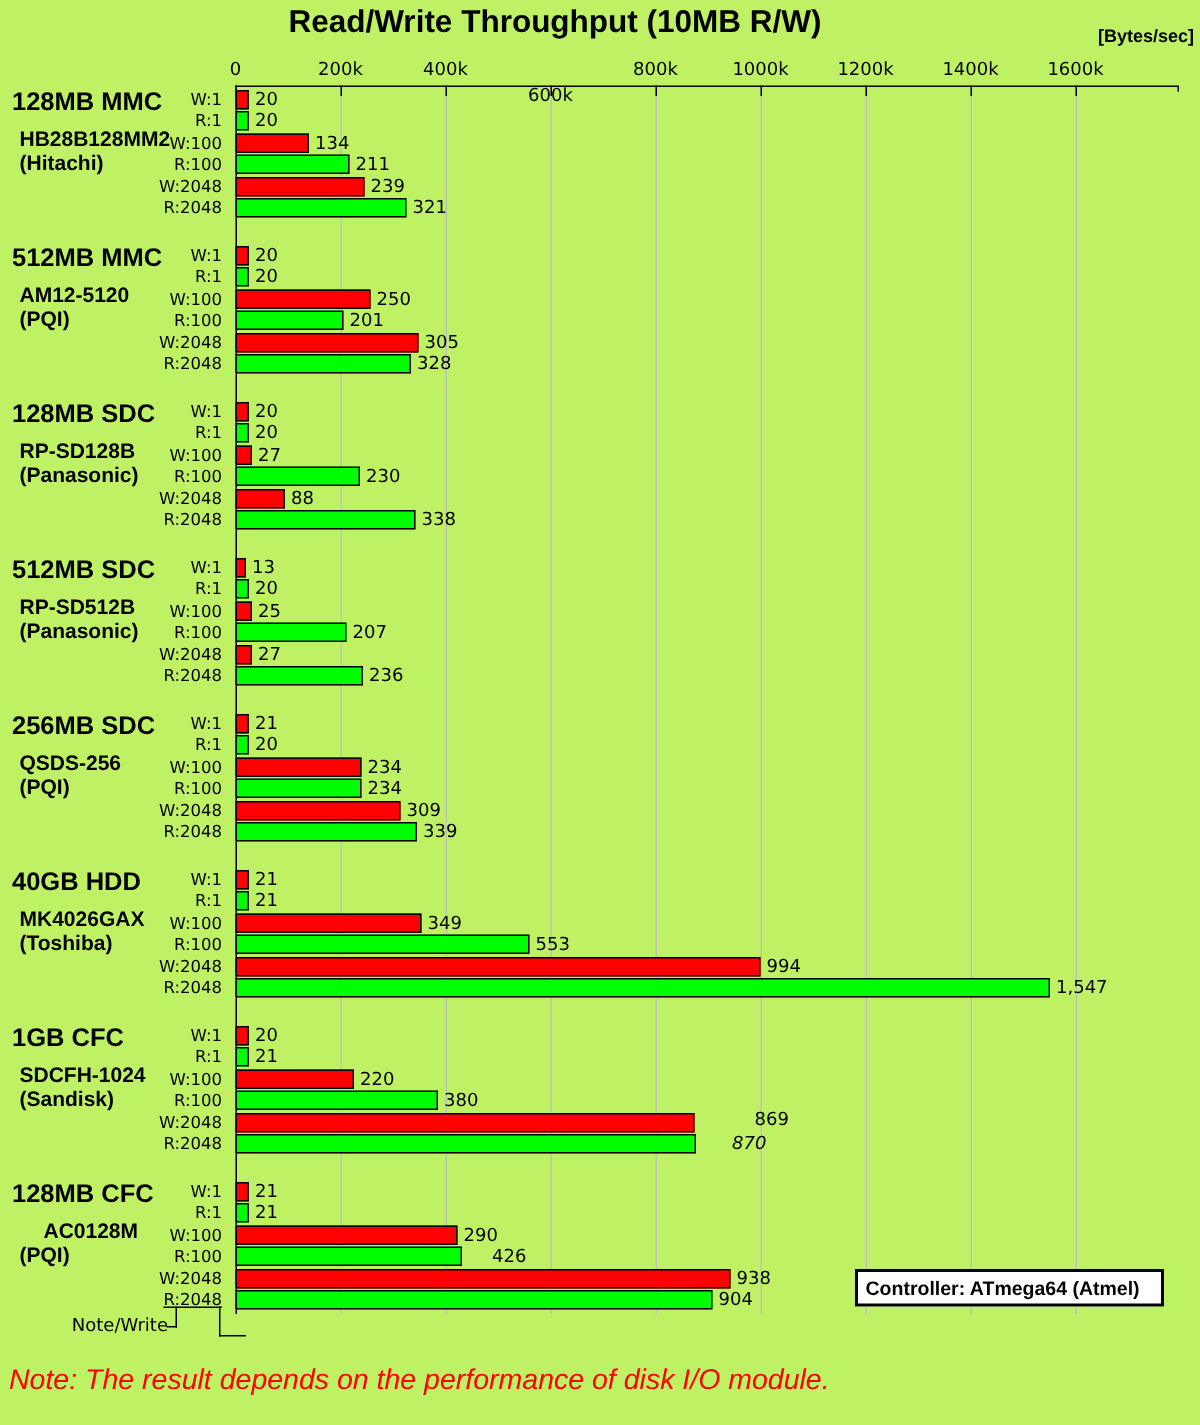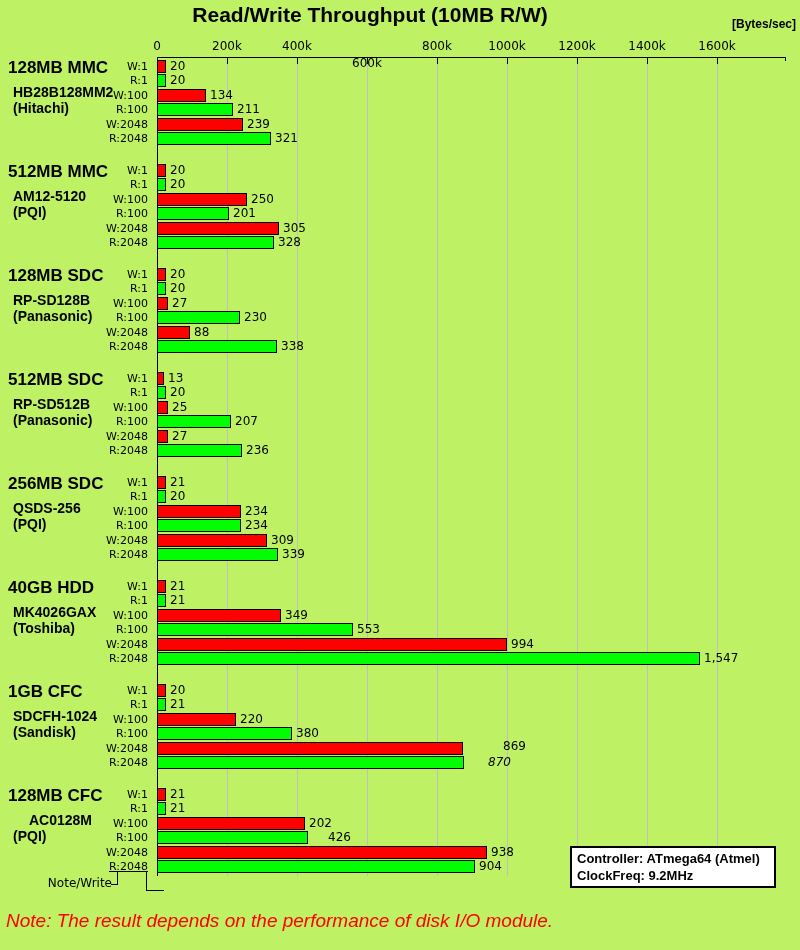--- a/index.html
+++ b/index.html
@@ -219,35 +219,34 @@
       <div class="abs gmodel" style="left: 29px; top: 812px;">AC0128M</div>
       <div class="abs gmodel" style="left: 13px; top: 828px;">(PQI)</div>
       <div class="abs rlabel" style="left: 38px; top: 788px; width: 110px;">W:1</div>
       <div class="abs bar" style="left: 157px; top: 788px; width: 7px; height: 11px; background: rgb(255, 0, 0);"></div>
       <div class="abs vlabel" style="left: 170px; top: 788px;">21</div>
       <div class="abs rlabel" style="left: 38px; top: 802px; width: 110px;">R:1</div>
       <div class="abs bar" style="left: 157px; top: 802px; width: 7px; height: 11px; background: rgb(0, 255, 0);"></div>
       <div class="abs vlabel" style="left: 170px; top: 802px;">21</div>
       <div class="abs rlabel" style="left: 38px; top: 817px; width: 110px;">W:100</div>
       <div class="abs bar" style="left: 157px; top: 817px; width: 146px; height: 11px; background: rgb(255, 0, 0);"></div>
-      <div class="abs vlabel" style="left: 309px; top: 817px;">202</div>
+      <div class="abs vlabel" style="left: 309px; top: 817px;">290</div>
       <div class="abs rlabel" style="left: 38px; top: 831px; width: 110px;">R:100</div>
       <div class="abs bar" style="left: 157px; top: 831px; width: 149px; height: 11px; background: rgb(0, 255, 0);"></div>
       <div class="abs vlabel" style="left: 328px; top: 831px;">426</div>
       <div class="abs rlabel" style="left: 38px; top: 846px; width: 110px;">W:2048</div>
       <div class="abs bar" style="left: 157px; top: 846px; width: 328px; height: 11px; background: rgb(255, 0, 0);"></div>
       <div class="abs vlabel" style="left: 491px; top: 846px;">938</div>
       <div class="abs rlabel underl" style="left: 38px; top: 860px; width: 110px;">R:2048</div>
       <div class="abs bar" style="left: 157px; top: 860px; width: 316px; height: 11px; background: rgb(0, 255, 0);"></div>
       <div class="abs vlabel" style="left: 479px; top: 860px;">904</div>
     </div>
 
   <div class="co-rw">Note/Write</div>
   <div class="br1"></div>
   <div class="br2"></div>
 
   <div class="infobox">
     <div>Controller: ATmega64 (Atmel)</div>
-    <div>ClockFreq: 9.2MHz</div>
   </div>
 
   <div class="note">Note: The result depends on the performance of disk I/O module.</div>
 </div>
 
 </body></html>

